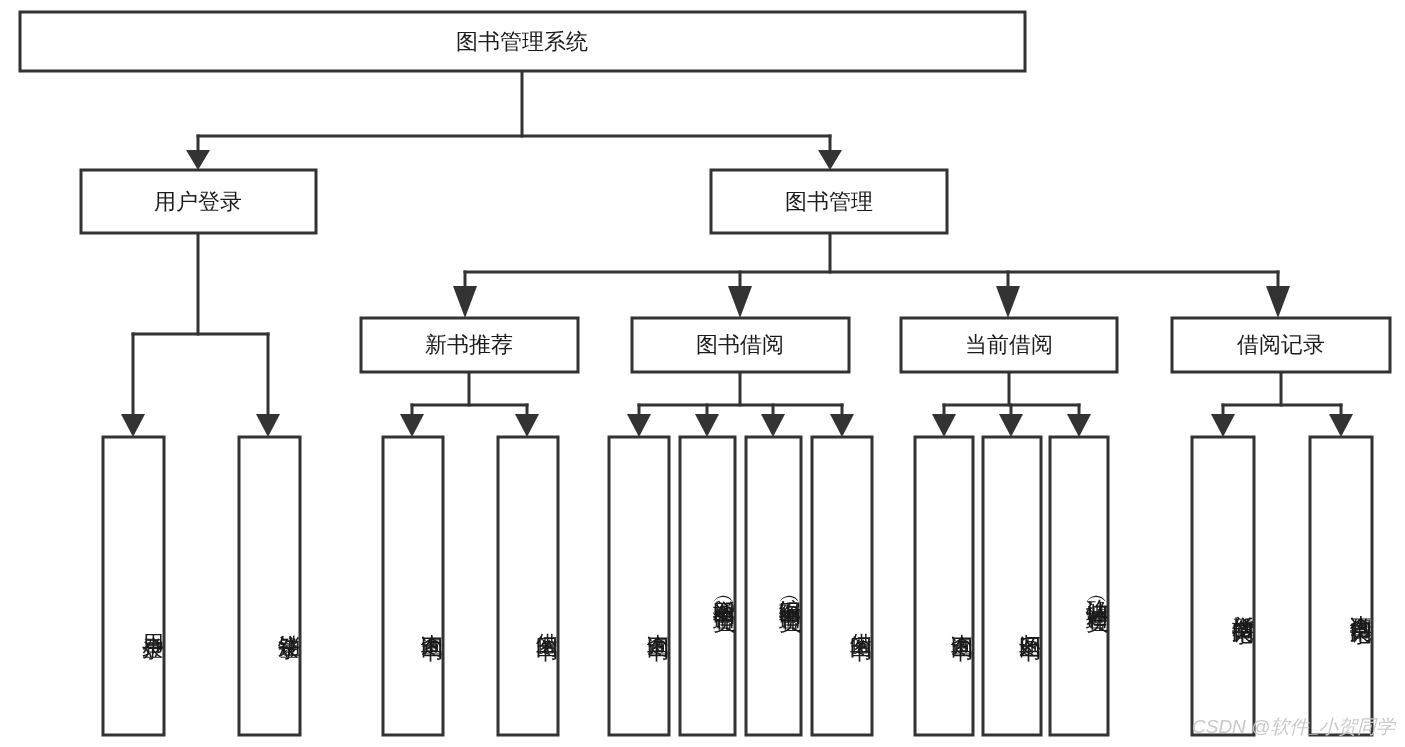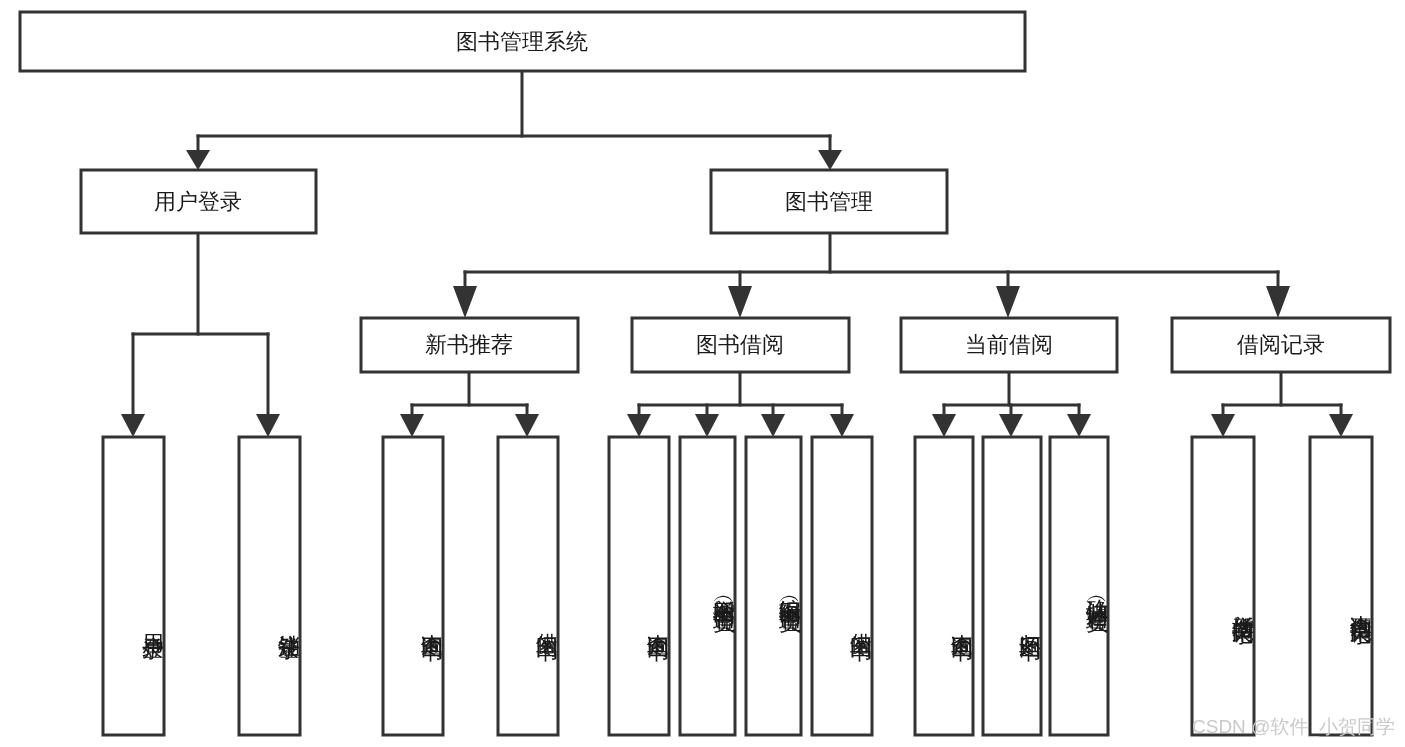--- a/index.html
+++ b/index.html
@@ -65,20 +65,21 @@
     justify-content: center;
   }
   .watermark {
     position: absolute;
     font-family: "Liberation Sans", "DejaVu Sans", sans-serif;
     font-size: 19px;
     color: #c9c9c9;
     white-space: nowrap;
     left: 1192px;
     top: 714px;
+    font-style: italic;
   }
 </style>
 </head>
 <body>
 
 <div id="diagram-root">
 
   <svg id="tree-svg" viewBox="0 0 1405 747">
 
     <g>

